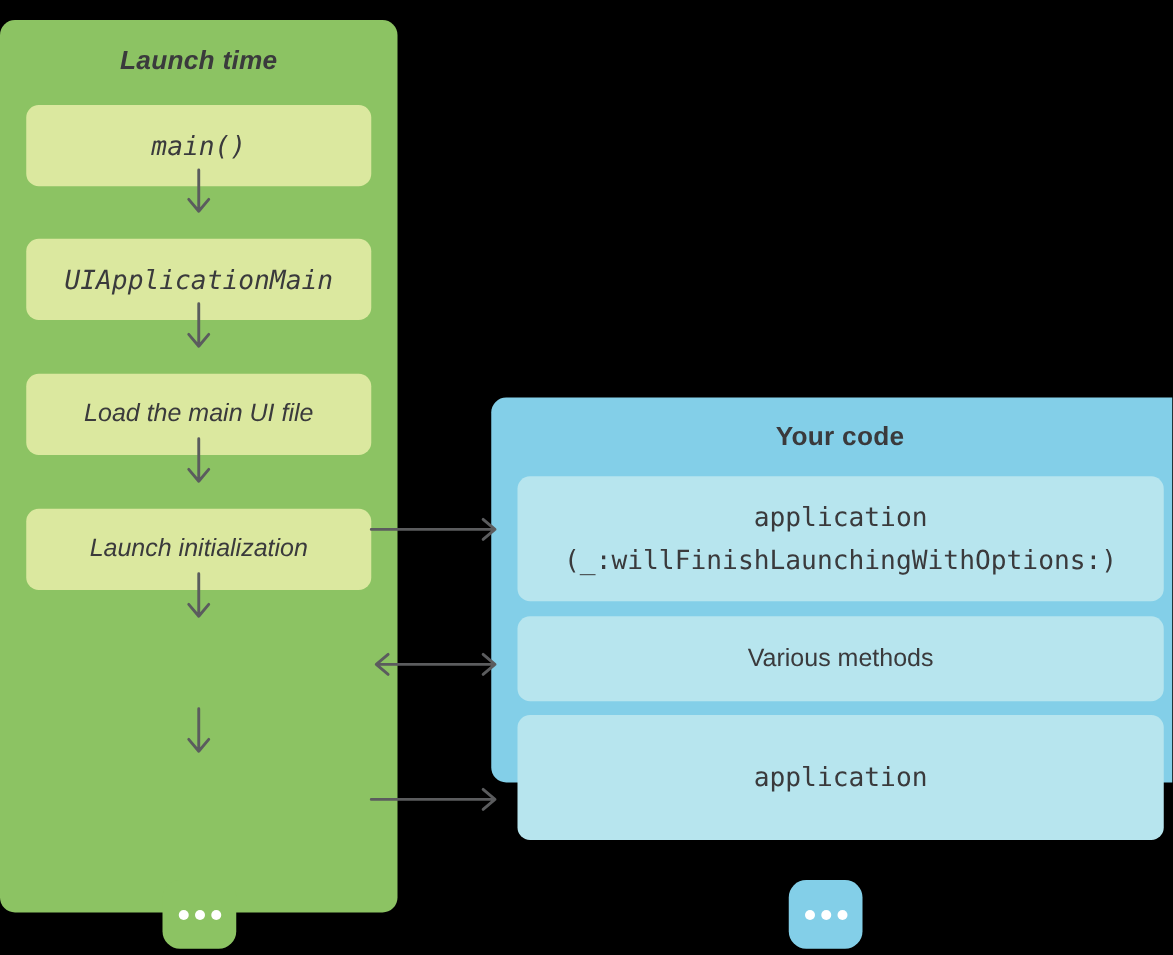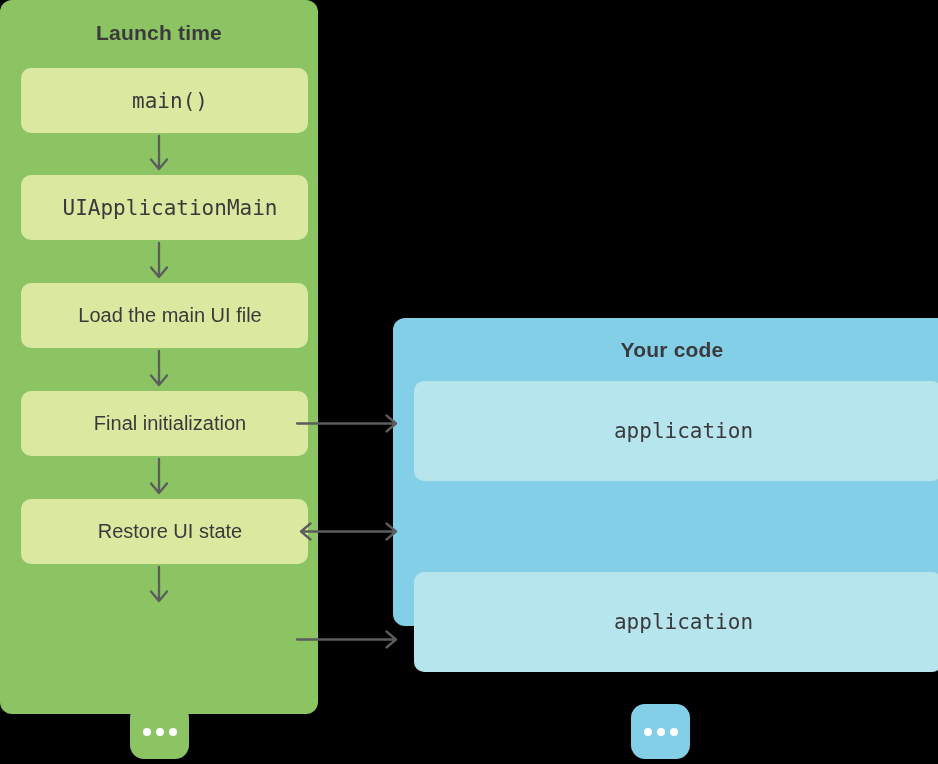--- a/index.html
+++ b/index.html
@@ -1,31 +1,31 @@
 <!DOCTYPE html>
 <html style="--background: #000000; --green-panel: #8CC363; --green-box: #DBE89F; --blue-panel: #83CFE8; --blue-box: #B7E5EE; --text: #3A3A3C; --arrow: #5B5C5E; --dot: #FFFFFF;"><head>
 <meta charset="utf-8">
 <style>
   html,body{margin:0;padding:0;background:#000;}
   .canvas{
     position:relative;width:938px;height:764px;background:var(--background,#000);
     font-family:"Liberation Sans",sans-serif;color:var(--text,#3A3A3C);overflow:hidden;
   }
   .panel{position:absolute;border-radius:12px;}
-  .panel-green{left:0;top:0;width:318px;height:714px;background:var(--green-panel,#8CC363);}
+  .panel-green{left:0;top:16px;width:318px;height:714px;background:var(--green-panel,#8CC363);font-style:italic;}
   .panel-blue{left:393px;top:318px;width:558px;height:308px;background:var(--blue-panel,#83CFE8);}
   .panel-title{
     position:absolute;left:0;right:0;margin:0;text-align:center;
     font-size:21px;font-weight:bold;color:var(--text,#3A3A3C);letter-spacing:.2px;
   }
   .panel-green .panel-title{top:21px;}
   .panel-blue .panel-title{top:20px;}
   .node{
     position:absolute;border-radius:10px;display:flex;align-items:center;justify-content:center;
-    text-align:center;font-size:20px;color:var(--text,#3A3A3C);padding-left:11px;
+    text-align:center;font-size:20px;color:var(--text,#3A3A3C);
   }
   .panel-green .node{left:21px;width:276px;height:65px;background:var(--green-box,#DBE89F);}
   .panel-blue .node{left:21px;width:517px;background:var(--blue-box,#B7E5EE);}
   .mono{font-family:"DejaVu Sans Mono","Liberation Mono",monospace;font-size:21px;}
   .twoline span{display:block;line-height:34px;}
   .twoline span:empty{display:none;}
   .arrows{position:absolute;left:0;top:0;pointer-events:none;color:var(--arrow,#5B5C5E);}
   .arrows path{stroke:currentColor;stroke-width:2.3;fill:none;stroke-linecap:round;stroke-linejoin:round;}
   .more-btn{
     position:absolute;top:704px;width:59px;height:55px;border-radius:14px;
@@ -45,32 +45,36 @@
     <div class="node mono" style="top:68px">
       <span>main()</span>
     </div>
     <div class="node mono" style="top:175px">
       <span>UIApplicationMain</span>
     </div>
     <div class="node" style="top:283px">
       <span>Load the main UI file</span>
     </div>
     <div class="node" style="top:391px">
-      <span>Final initialization</span>
-    </div>
-    <div class="node" style="top:499px">
-      <span>Restore UI state</span>
+      <span>Launch initialization</span>
     </div>
   </section>
 
   <section class="panel panel-blue">
     <h2 class="panel-title">Your code</h2>
     <div class="node mono twoline" style="top:63px;height:100px">
       <div>
         <span>application</span>
+        <span>(_:willFinishLaunchingWithOptions:)</span>
+      </div>
+    </div>
+    <div class="node twoline" style="top:175px;height:68px">
+      <div>
+        <span>Various methods</span>
+
       </div>
     </div>
     <div class="node mono twoline" style="top:254px;height:100px">
       <div>
         <span>application</span>
       </div>
     </div>
   </section>
 
   <svg class="arrows" width="938" height="764" viewBox="0 0 938 764">

